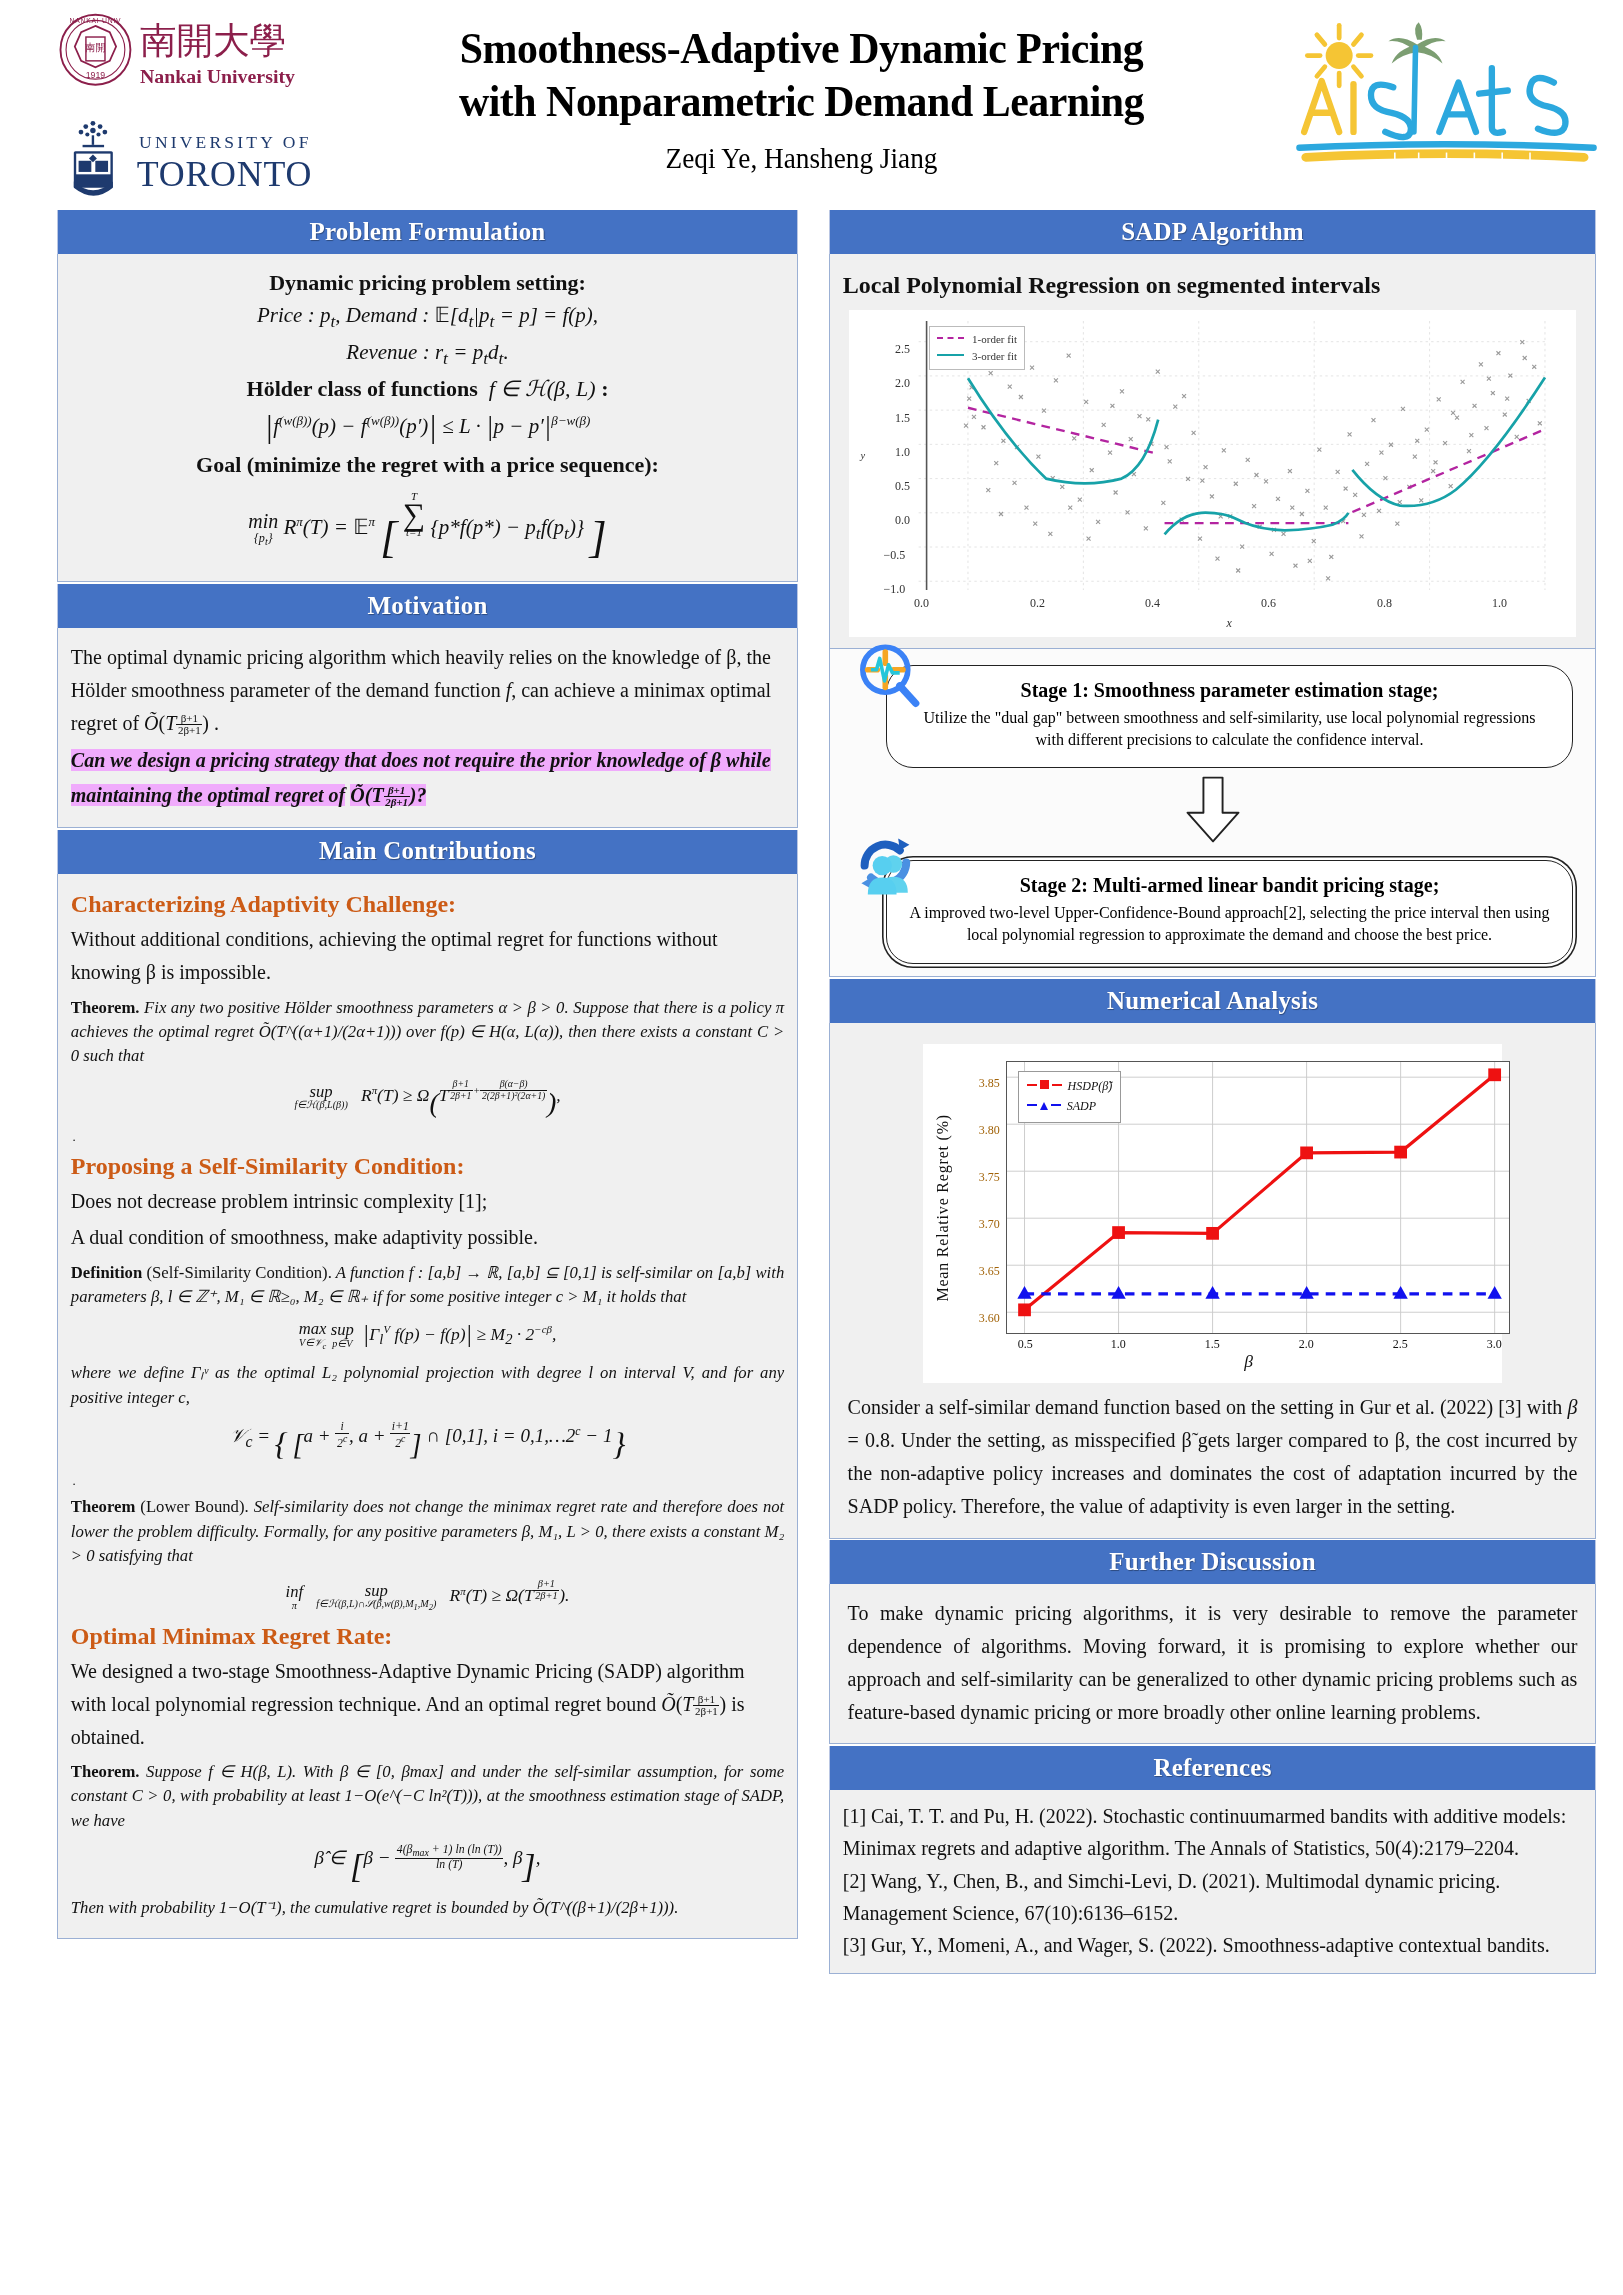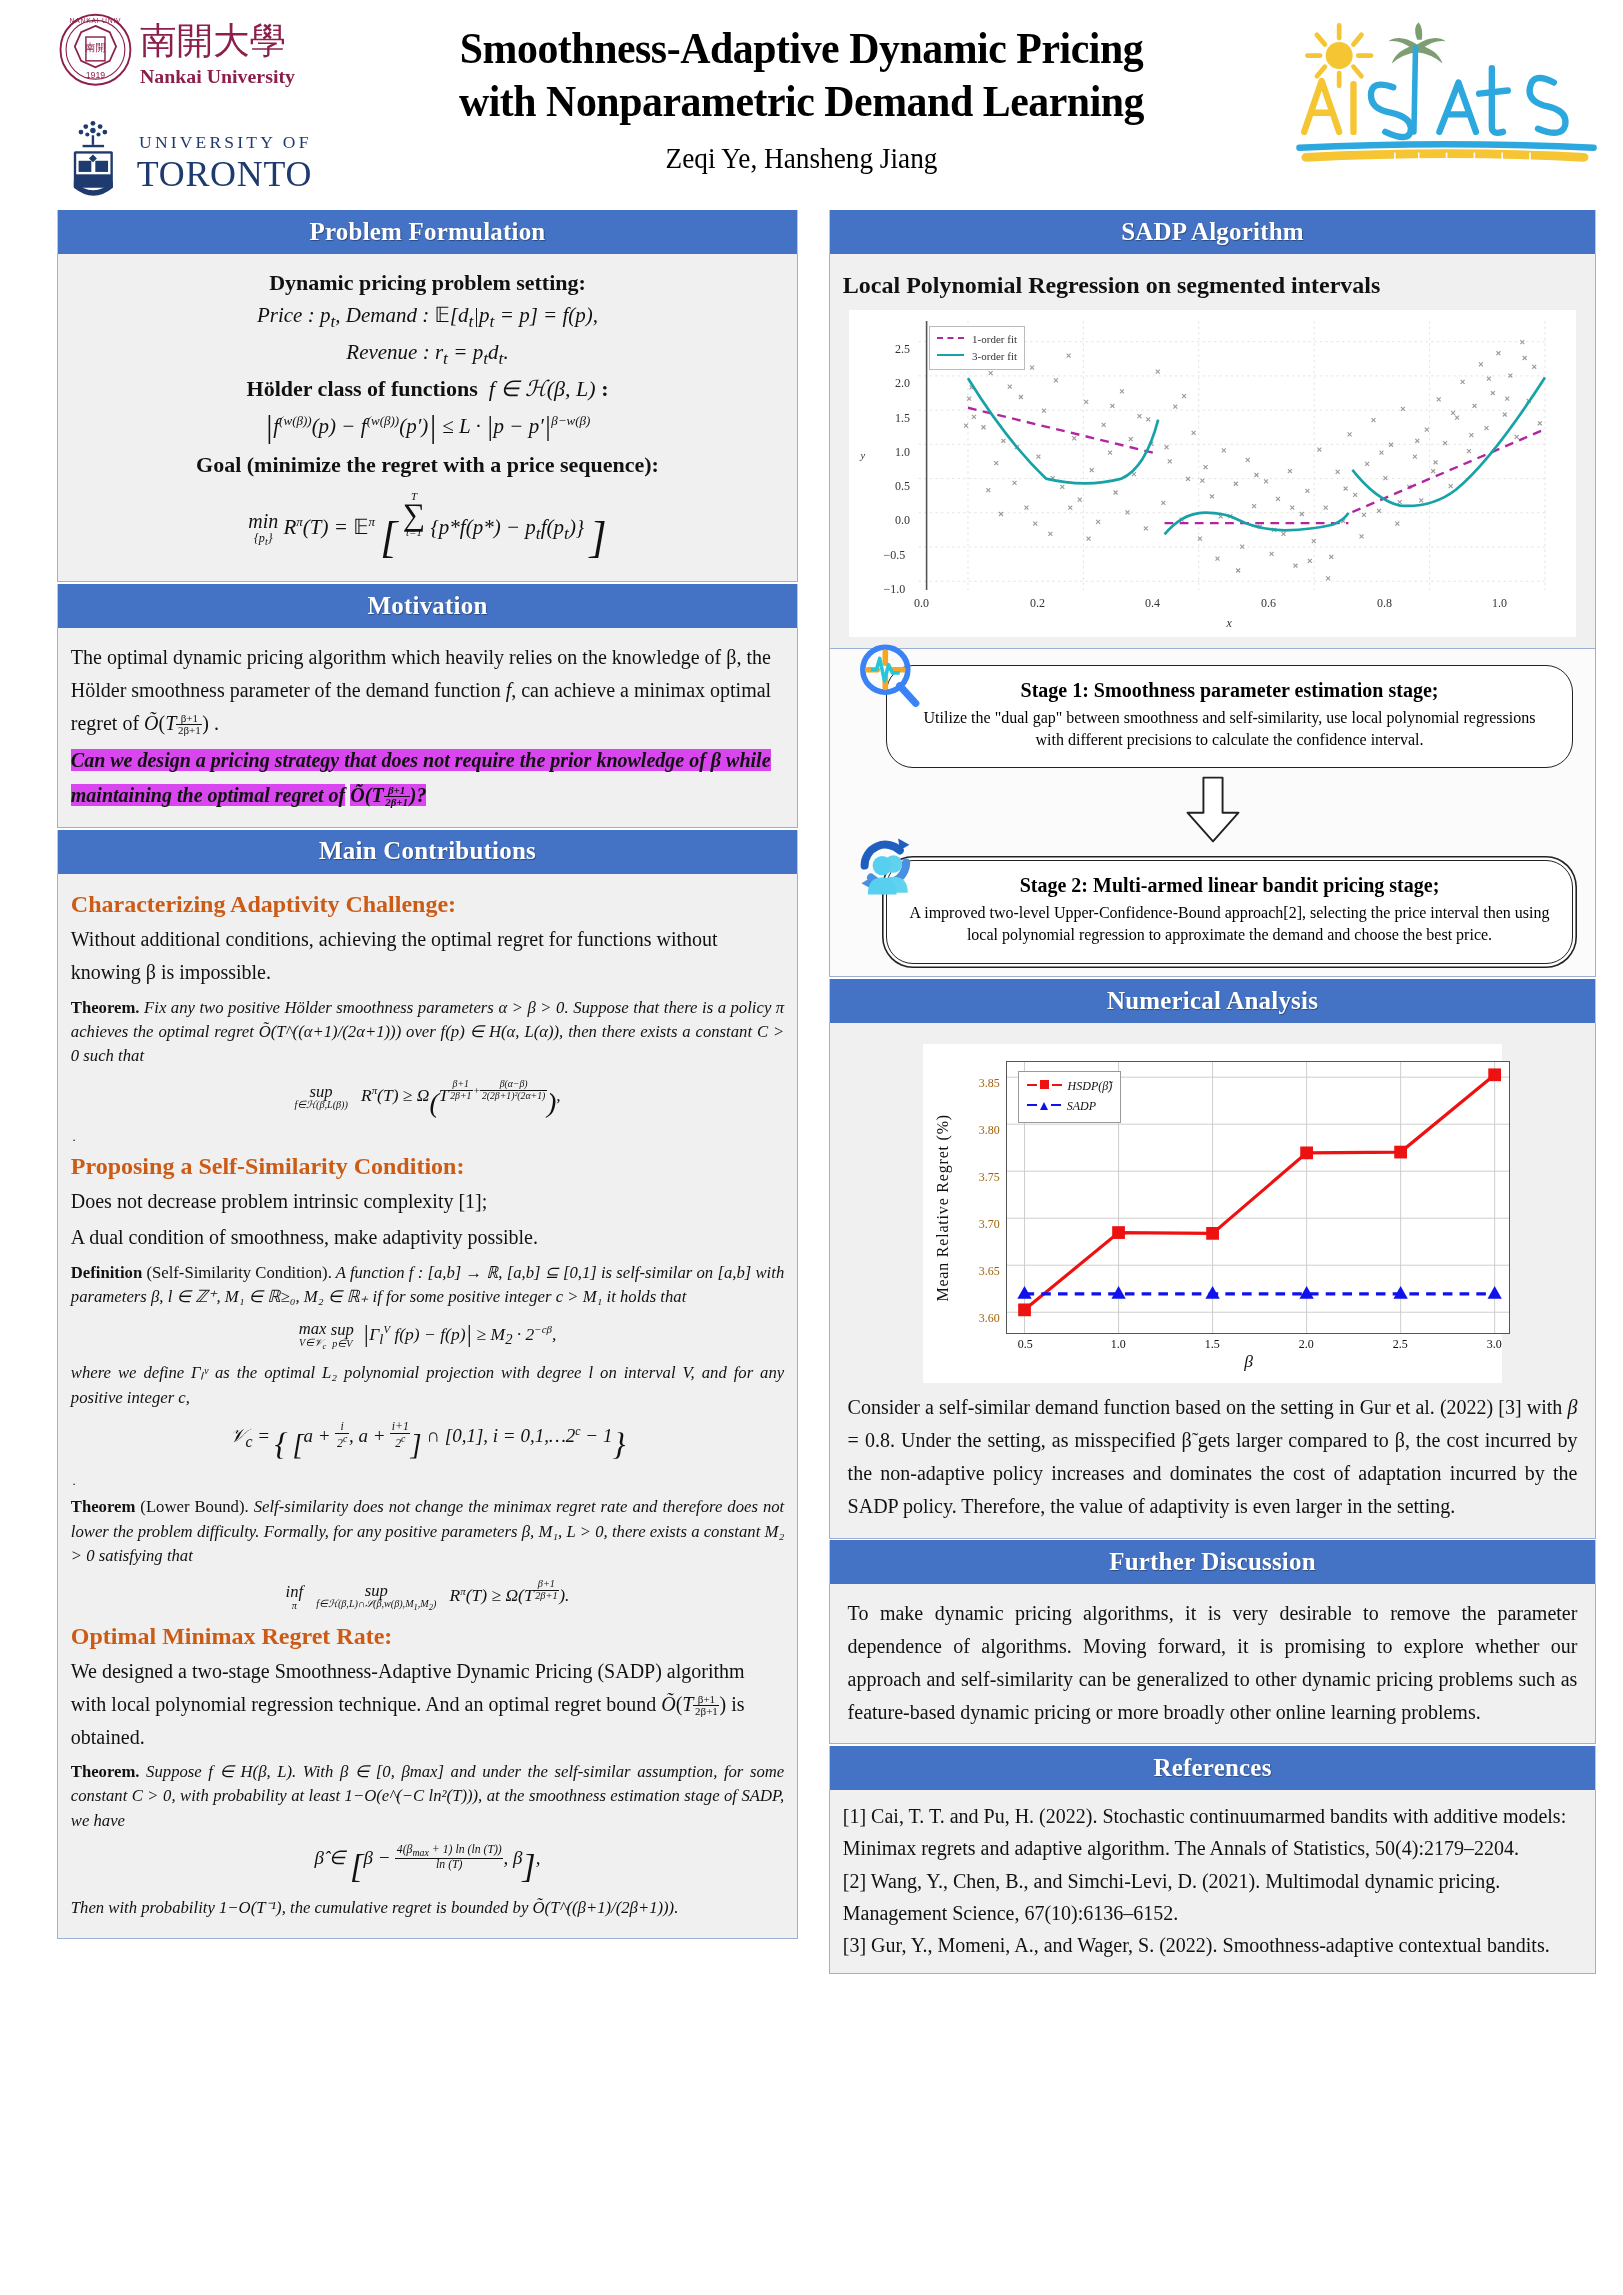--- a/index.html
+++ b/index.html
@@ -41,21 +41,21 @@
 
   
   .h-bold{font-weight:bold;font-size:22px;text-align:center;margin:6.4px 0 4.8px;}
   .eq{text-align:center;font-family:"Liberation Serif",serif;font-style:italic;margin:7.2px 0;font-size:21px;}
   .eq .up{font-style:normal;}
   .para{font-size:20px;line-height:1.65;margin:3.2px 0;}
   .para.just{text-align:justify;}
   .sub-orange{color:#CC5B16;font-weight:bold;font-size:24px;margin:8px 0 4.8px;}
   .thm{font-size:16.7px;line-height:1.45;font-style:italic;text-align:justify;margin:6.4px 0;}
   .thm b{font-style:normal;}
-  .hl{background:#d946ef;font-style:italic;font-weight:bold;}
+  .hl{background:#f0abfc;font-style:italic;font-weight:bold;}
   .smalleq{text-align:center;font-size:17.5px;font-style:italic;margin:11px 0;}
   .dot{font-size:12.8px;margin:1.6px 0 0 1.6px;}
 
   
   .frac{display:inline-block;vertical-align:-0.42em;text-align:center;font-size:.55em;line-height:1.05;}
   .frac > span{display:block;padding:0 1.6px;}
   .frac .num{border-bottom:0.8px solid currentColor;}
   sup.tiny{font-size:.62em;}
   .ov{position:relative;display:inline-block;}
   .stack{display:inline-block;text-align:center;vertical-align:middle;line-height:1.0;}

